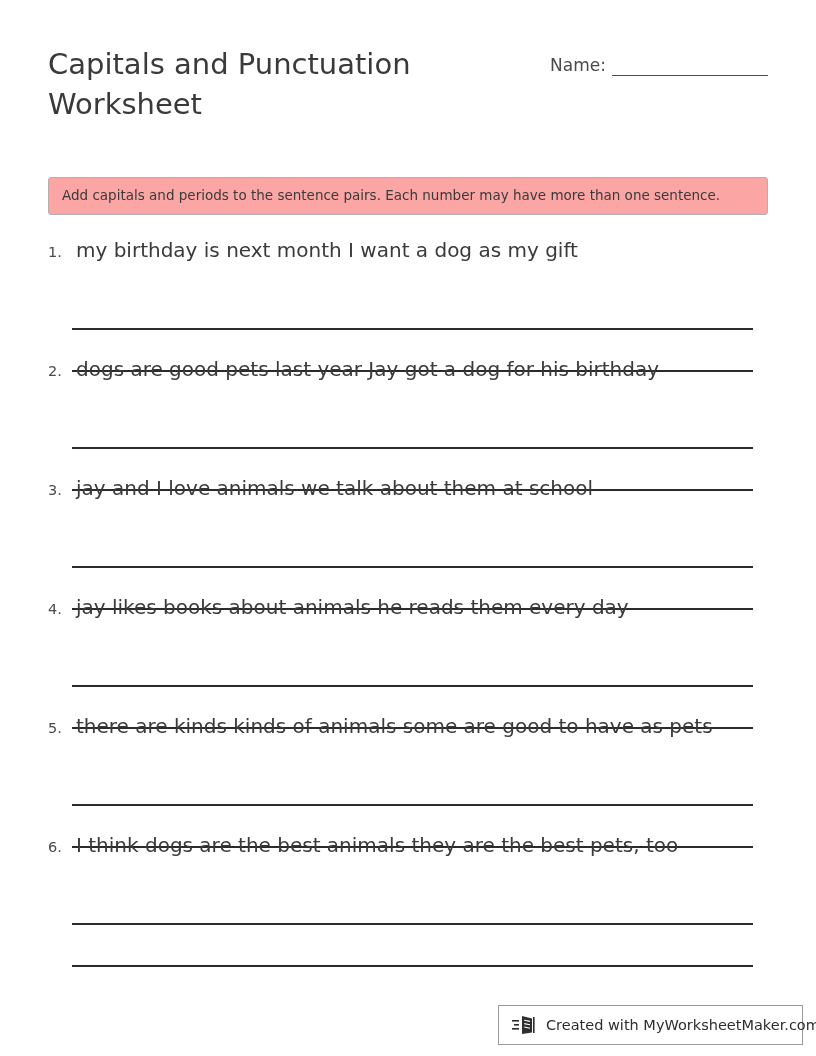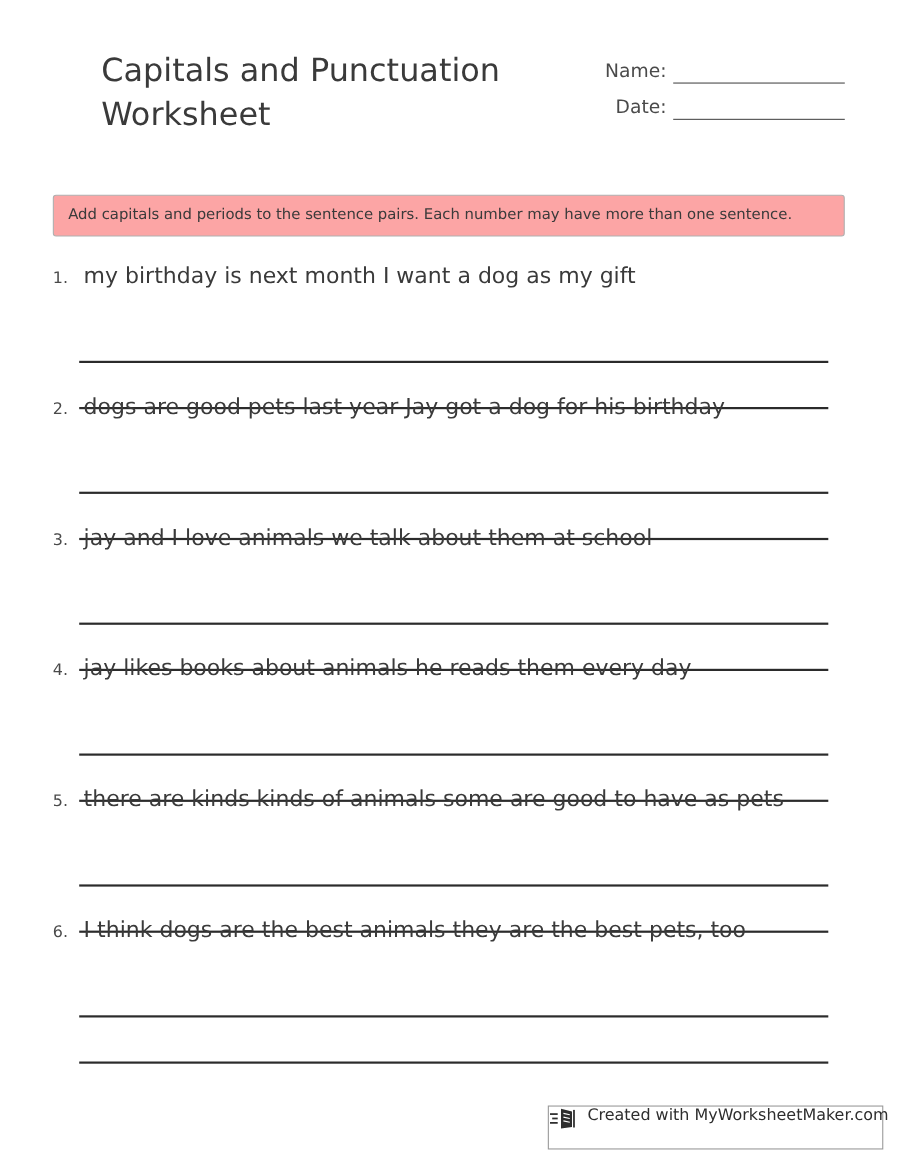--- a/index.html
+++ b/index.html
@@ -24,21 +24,20 @@
 
   
   .header {
     position: absolute;
     left: 48px;
     top: 44px;
     right: 48px;
     display: flex;
     justify-content: space-between;
     align-items: flex-start;
-    margin-left: 44px;
   }
   .title {
     font-size: 29px;
     line-height: 40px;
     font-weight: 400;
     color: #3a3a3a;
     letter-spacing: 0px;
     max-width: 420px;
     margin: 0;
   }
@@ -127,22 +126,22 @@
   .footer-badge {
     position: absolute;
     left: 498px;
     top: 1005px;
     width: 305px;
     height: 40px;
     box-sizing: border-box;
     border: 1.2px solid #9a9a9a;
     background: #ffffff;
     display: flex;
-    align-items: flex-start;
-    padding-left: 1px;
+    align-items: center;
+    padding-left: 13px;
   }
   .badge-logo {
     width: 26px;
     height: 22px;
     flex: 0 0 26px;
     position: relative;
     margin-right: 8px;
   }
   .badge-text {
     font-size: 14.5px;
@@ -154,24 +153,20 @@
 <body>
 
 <div class="page">
 
   <div class="header">
     <h1 class="title">Capitals and Punctuation Worksheet</h1>
 
     <div class="meta">
       <div class="meta-row">
         <span class="meta-label">Name:</span>
-        <span class="meta-line"></span>
-      </div>
-      <div class="meta-row">
-        <span class="meta-label">Date:</span>
         <span class="meta-line"></span>
       </div>
     </div>
   </div>
 
   <div class="instructions">
     <div class="instructions-text">Add capitals and periods to the sentence pairs. Each number may have more than one sentence.</div>
   </div>
 
   <div class="questions">

